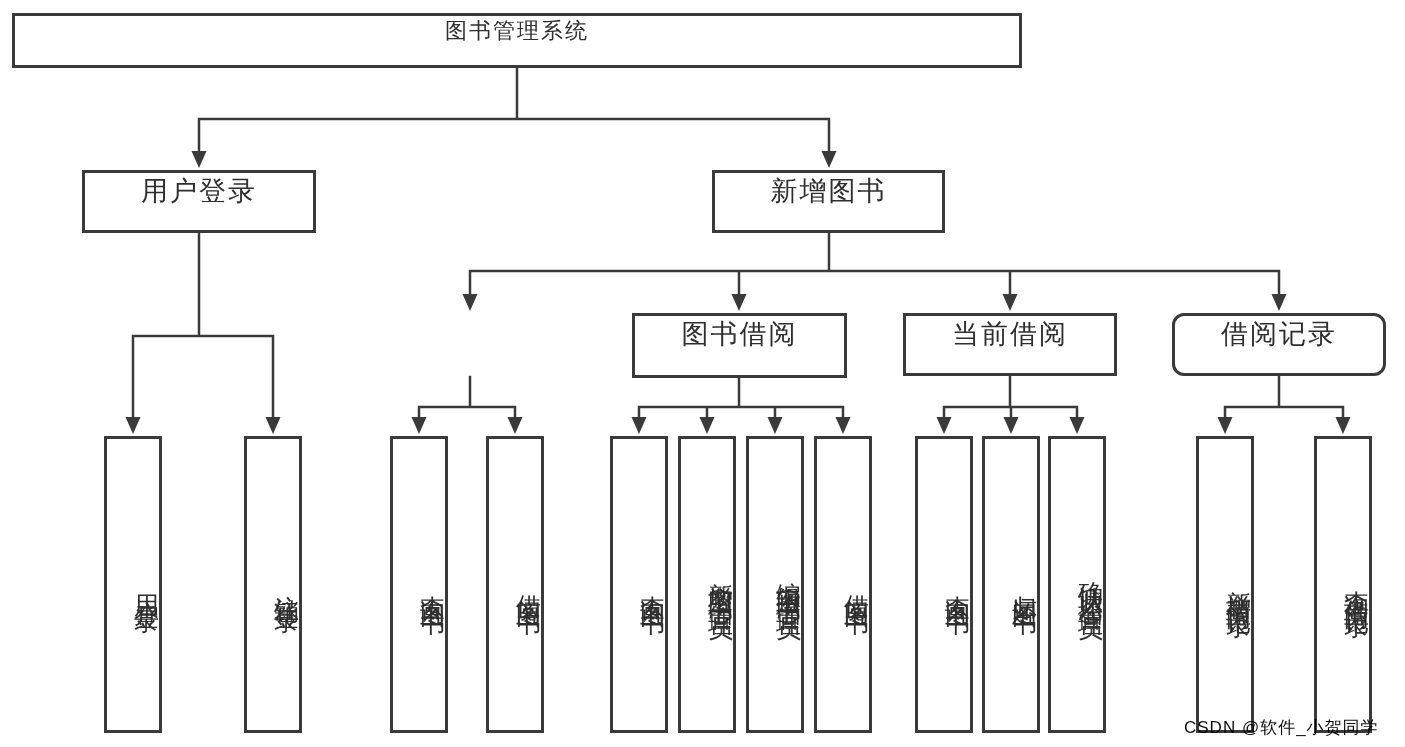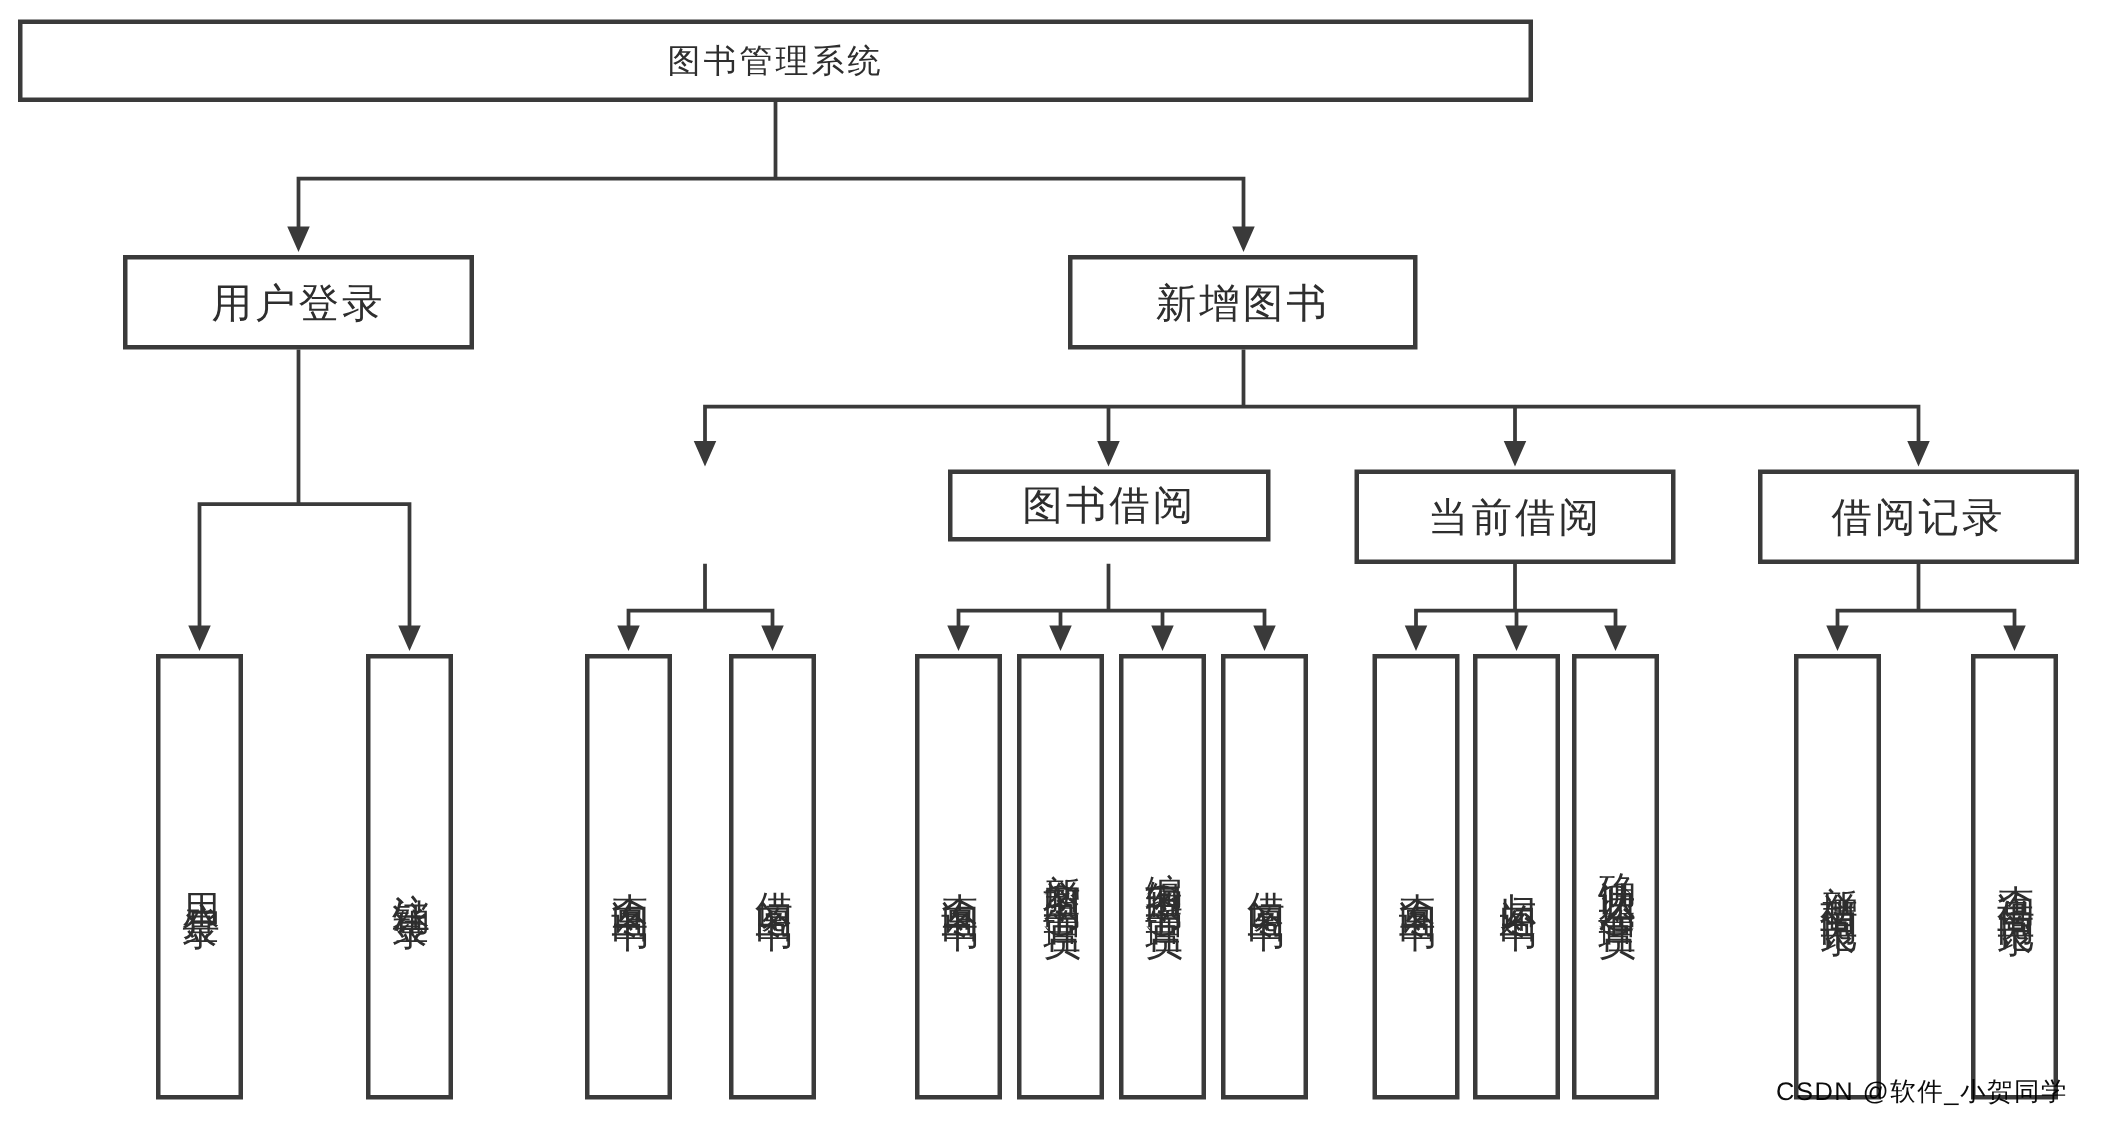--- a/index.html
+++ b/index.html
@@ -14,21 +14,21 @@
   svg.wires {
     position: absolute;
     left: 0; top: 0;
     width: 1405px; height: 747px;
     z-index: 1;
   }
   .node {
     position: absolute;
     box-sizing: border-box;
     display: flex;
-    align-items: center;
+    align-items: flex-start;
     justify-content: center;
     border: 3px solid #3a3a3a;
     background: #ffffff;
     color: #2e2e2e;
     z-index: 2;
     text-align: center;
   }
   .node.root   { font-size: 22px; letter-spacing: 2px; }
   .node.h      { font-size: 27px; letter-spacing: 2px; }
   .node.v {
@@ -81,27 +81,27 @@
     <span>图书管理系统</span>
   </div>
 
   <div class="node h" style="left:82px; top:170px; width:234px; height:63px;">
     <span>用户登录</span>
   </div>
   <div class="node h" style="left:712px; top:170px; width:233px; height:63px;">
     <span>新增图书</span>
   </div>
 
-  <div class="node h" style="left:632px; top:313px; width:215px; height:48px;">
+  <div class="node h" style="left:632px; top:313px; width:215px; height:65px;">
     <span>图书借阅</span>
   </div>
   <div class="node h" style="left:903px; top:313px; width:214px; height:63px;">
     <span>当前借阅</span>
   </div>
-  <div class="node h" style="left:1172px; top:313px; width:214px; height:63px;">
+  <div class="node h" style="left:1172px; top:313px; width:214px; height:63px;border-radius:12px;">
     <span>借阅记录</span>
   </div>
 
   <div class="node v" style="left:104px; top:436px; width:58px; height:297px;">
     <span>用户登录</span>
   </div>
   <div class="node v" style="left:244px; top:436px; width:58px; height:297px;">
     <span>注销登录</span>
   </div>
 

